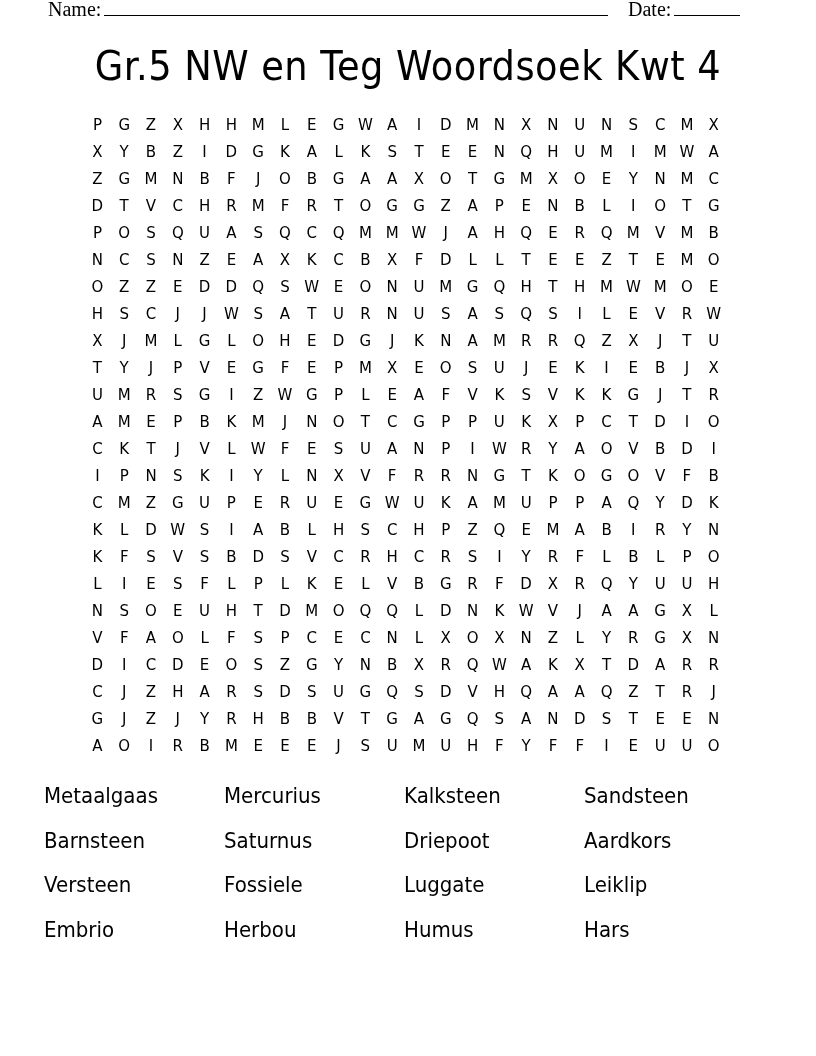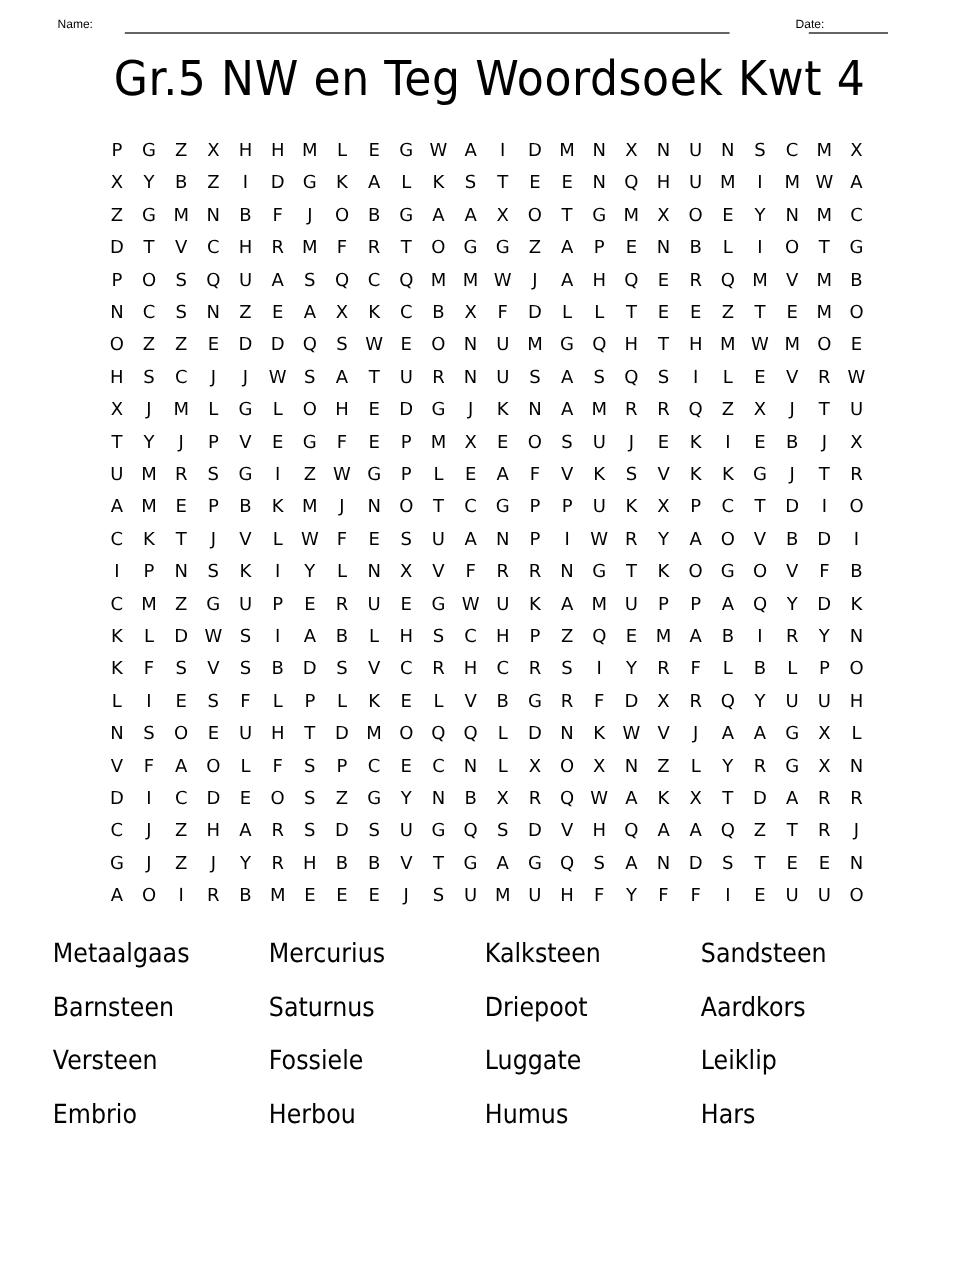--- a/index.html
+++ b/index.html
@@ -1,23 +1,23 @@
 <!DOCTYPE html>
 <html><head>
 <meta charset="utf-8">
 <style>
   html, body { margin:0; padding:0; background:#ffffff; }
   body { width:816px; height:1056px; position:relative; overflow:hidden; color:#000; }
   .header-line {
-    position:absolute; top:12px; left:48px; width:700px; height:20px;
-    font-family:Liberation Sans, sans-serif; font-size:10px; line-height:18px;
+    position:absolute; top:0; left:48px; width:700px; height:20px;
+    font-family:Liberation Serif, serif; font-size:20px; line-height:18px;
   }
   .header-line .name-label { position:absolute; left:0; top:0; }
   .header-line .name-field { position:absolute; left:56px; top:14px; width:504px; border-bottom:1px solid #000; height:1px; }
-  .header-line .date-label { position:absolute; left:580px; top:0;margin-left:35px; }
+  .header-line .date-label { position:absolute; left:580px; top:0; }
   .header-line .date-field { position:absolute; left:626px; top:14px; width:66px; border-bottom:1px solid #000; height:1px; }
   .title {
     position:absolute; top:38px; left:0; width:816px; text-align:center;
     font-family:"DejaVu Sans", sans-serif; font-size:40px; line-height:56px; letter-spacing:0.5px;
     transform:scaleX(0.92);
   }
   .grid {
     position:absolute; left:84px; top:114px;
     display:grid; grid-template-columns:repeat(24, 26.8px); grid-auto-rows:27px;
   }

